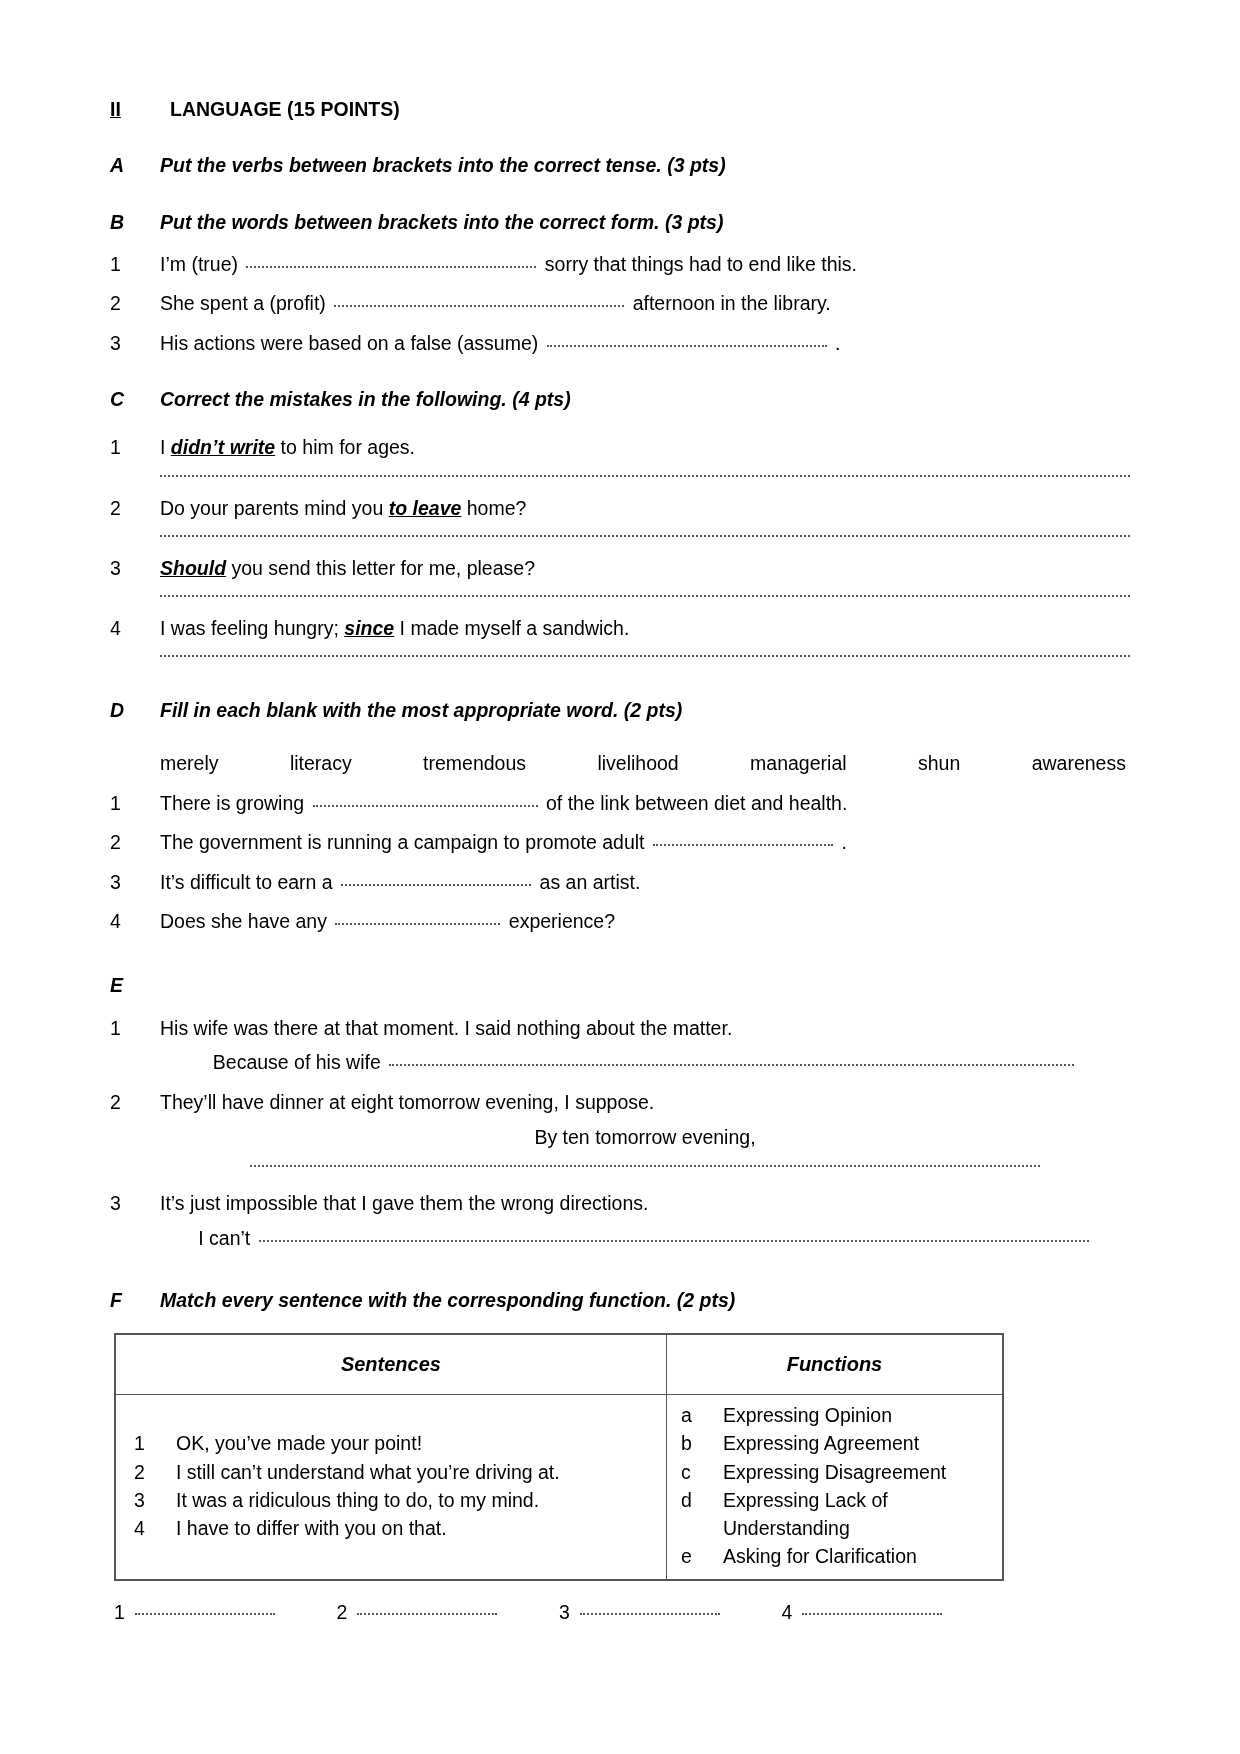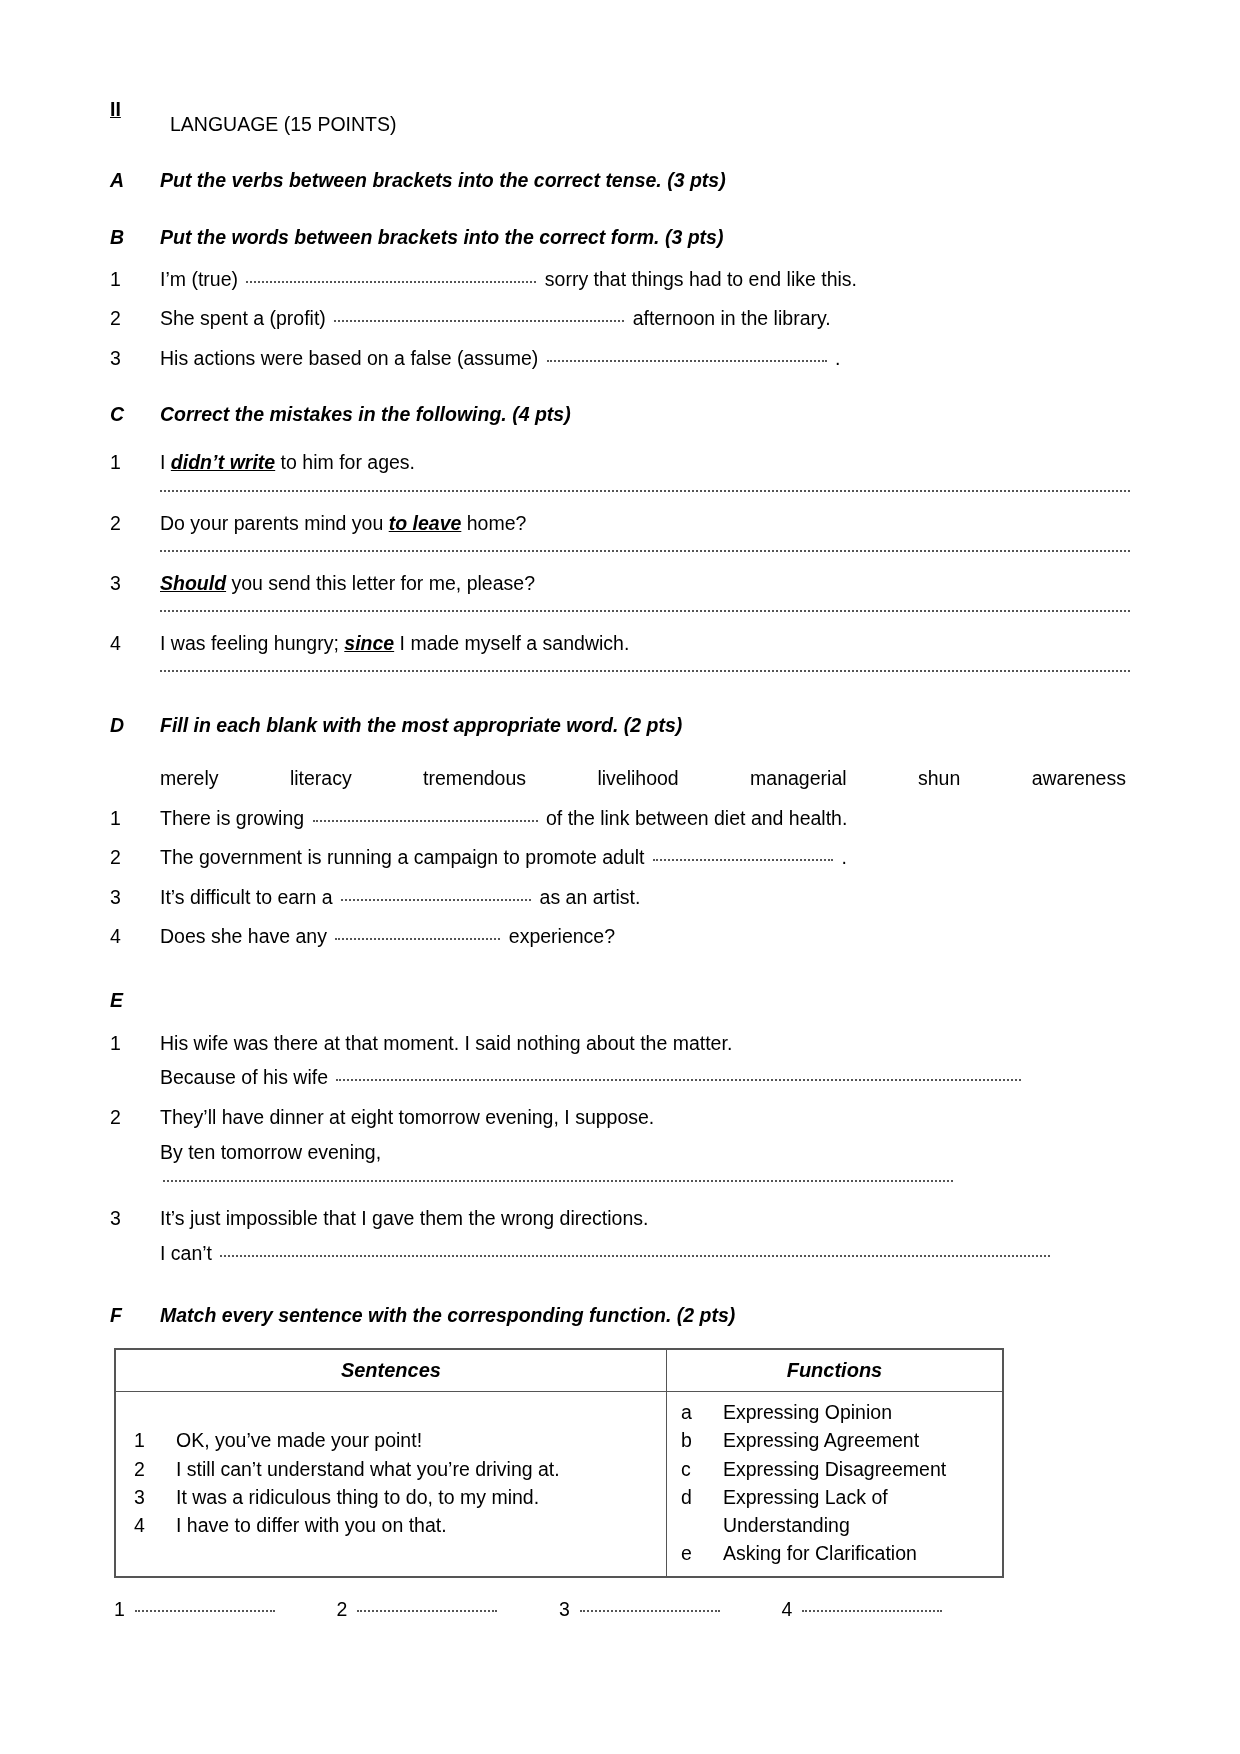--- a/index.html
+++ b/index.html
@@ -54,37 +54,37 @@
     display: flex;
     align-items: flex-start;
   }
   .main-num {
     width: 60px;
     flex: 0 0 60px;
     font-weight: bold;
     text-decoration: underline;
   }
   .main-title {
-    font-weight: normal;
-    margin-top: 15px;
+    font-weight: bold;
   }
   .item {
     display: flex;
     align-items: baseline;
     margin-top: 13px;
   }
   .item-num {
     width: 50px;
     flex: 0 0 50px;
   }
   .item-body {
     flex: 1 1 auto;
   }
   .indent-body {
     margin-left: 50px;
+    text-align: center;
   }
   .para {
     margin-top: 22px;
   }
   .para .lead {
     display: block;
     text-indent: 50px;
   }
   .para .cont {
     display: block;
@@ -110,21 +110,21 @@
     border: 2px solid #555;
   }
   table.match th, table.match td {
     border: 1.5px solid #555;
     padding: 0;
   }
   table.match th {
     font-style: italic;
     font-weight: bold;
     font-size: 20px;
-    padding: 7px 0;
+    padding: 16px 0;
     text-align: center;
   }
   .cellpad {
     padding: 6px 10px 8px 18px;
   }
   .mrow {
     display: flex;
     align-items: baseline;
     line-height: 1.45;
   }

